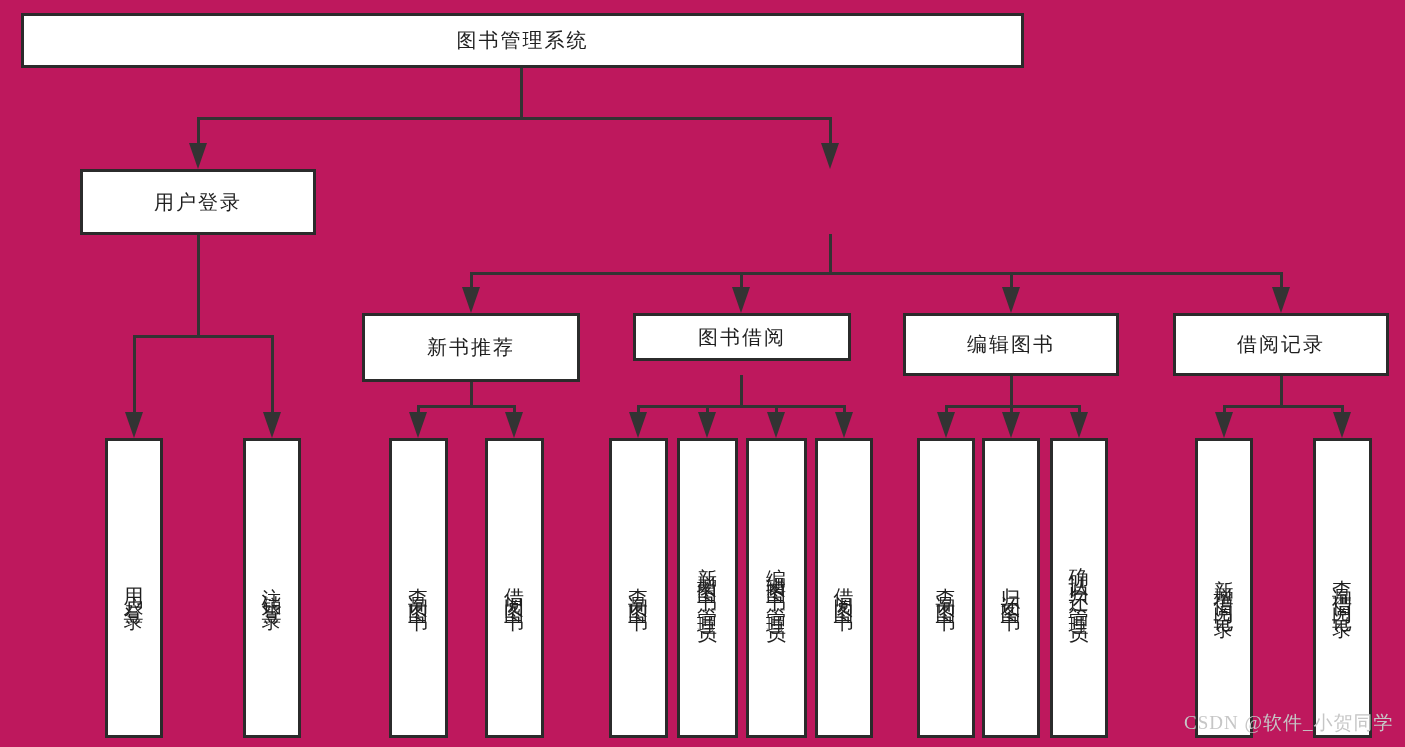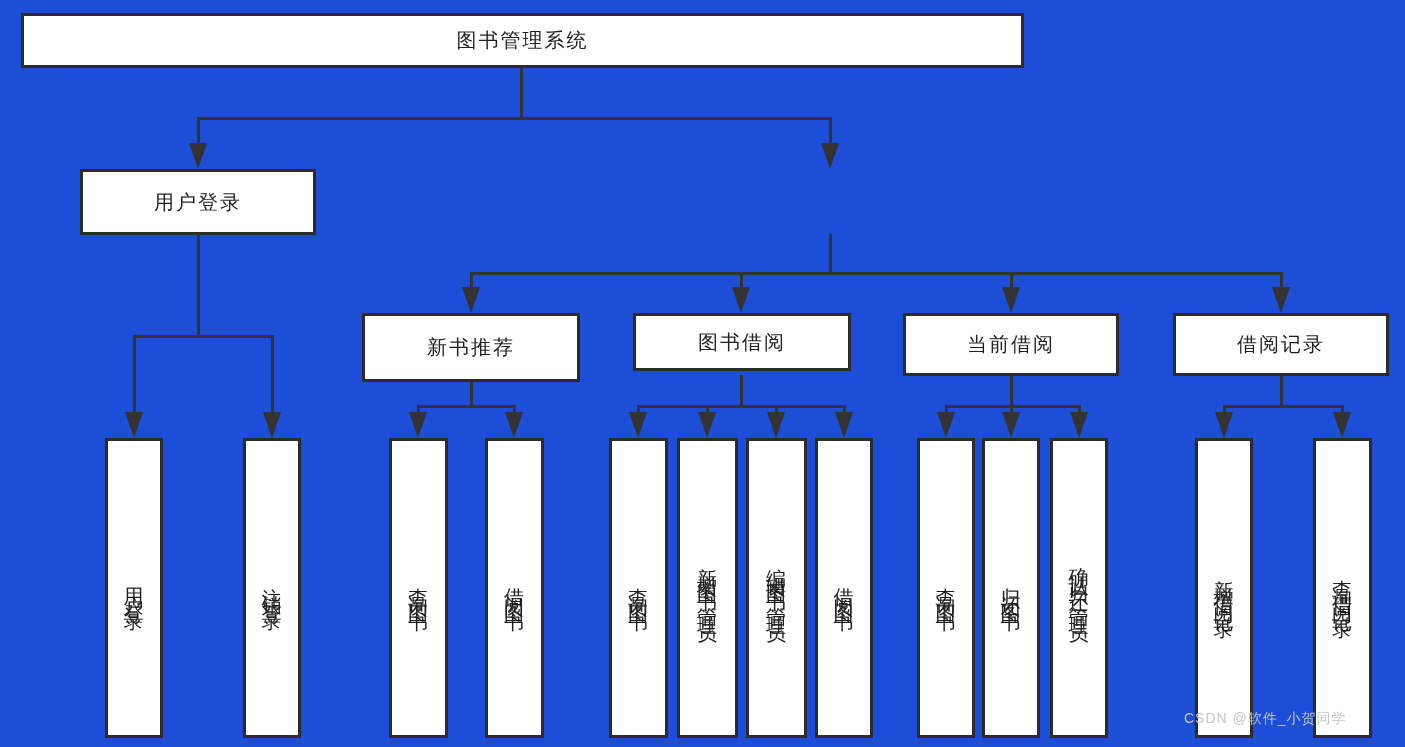--- a/index.html
+++ b/index.html
@@ -1,18 +1,18 @@
 <!DOCTYPE html>
 <html><head>
 <meta charset="utf-8">
 <style>
   html,body { margin:0; padding:0; background:#ffffff; }
   .canvas {
-    position:relative; width:1405px; height:747px; background:#1d4ed8;
-    font-family:Liberation Sans, sans-serif; color:#1f1f1f; overflow:hidden;
+    position:relative; width:1405px; height:747px; background:#be185d;
+    font-family:Liberation Serif, serif; color:#1f1f1f; overflow:hidden;
   }
   .hline,.vline { position:absolute; background:#333333; }
   .hline { height:3px; }
   .vline { width:3px; }
   .arrow {
     position:absolute; width:0; height:0;
     border-left:9px solid transparent; border-right:9px solid transparent;
     border-top:26px solid #333333;
   }
   .hbox {
@@ -24,21 +24,21 @@
     position:absolute; box-sizing:border-box; border:3px solid #2b2b2b; background:#ffffff;
     display:flex; align-items:center; justify-content:center;
     font-size:20px; top:438px; height:300px;
   }
   .vbox span {
     writing-mode:vertical-rl; text-orientation:mixed;
     letter-spacing:8px; line-height:1;
   }
   .watermark {
     position:absolute; left:1184px; top:710px; z-index:5;
-    font-size:14px; color:#c6c6c6; letter-spacing:1px; white-space:nowrap;
+    font-size:19px; color:#c6c6c6; letter-spacing:1px; white-space:nowrap;
   }
 </style>
 </head>
 <body>
 
 <div class="canvas">
 
   <div class="vline" style="left:520px;top:66px;height:54px"></div>
   <div class="hline" style="left:197px;top:117px;width:634px"></div>
   <div class="vline" style="left:197px;top:117px;height:30px"></div>
@@ -102,25 +102,25 @@
     <span>图书管理系统</span>
   </div>
 
   <div class="hbox" style="left:80px;top:169px;width:236px;height:66px">
     <span>用户登录</span>
   </div>
 
   <div class="hbox" style="left:362px;top:313px;width:218px;height:69px">
     <span>新书推荐</span>
   </div>
-  <div class="hbox" style="left:633px;top:313px;width:218px;height:58px">
+  <div class="hbox" style="left:633px;top:313px;width:218px;height:48px">
     <span>图书借阅</span>
   </div>
   <div class="hbox" style="left:903px;top:313px;width:216px;height:63px">
-    <span>当前借阅</span>
+    <span>编辑图书</span>
   </div>
   <div class="hbox" style="left:1173px;top:313px;width:216px;height:63px">
     <span>借阅记录</span>
   </div>
 
   <div class="vbox" style="left:105px;width:58px">
     <span>用户登录</span>
   </div>
   <div class="vbox" style="left:243px;width:58px">
     <span>注销登录</span>

